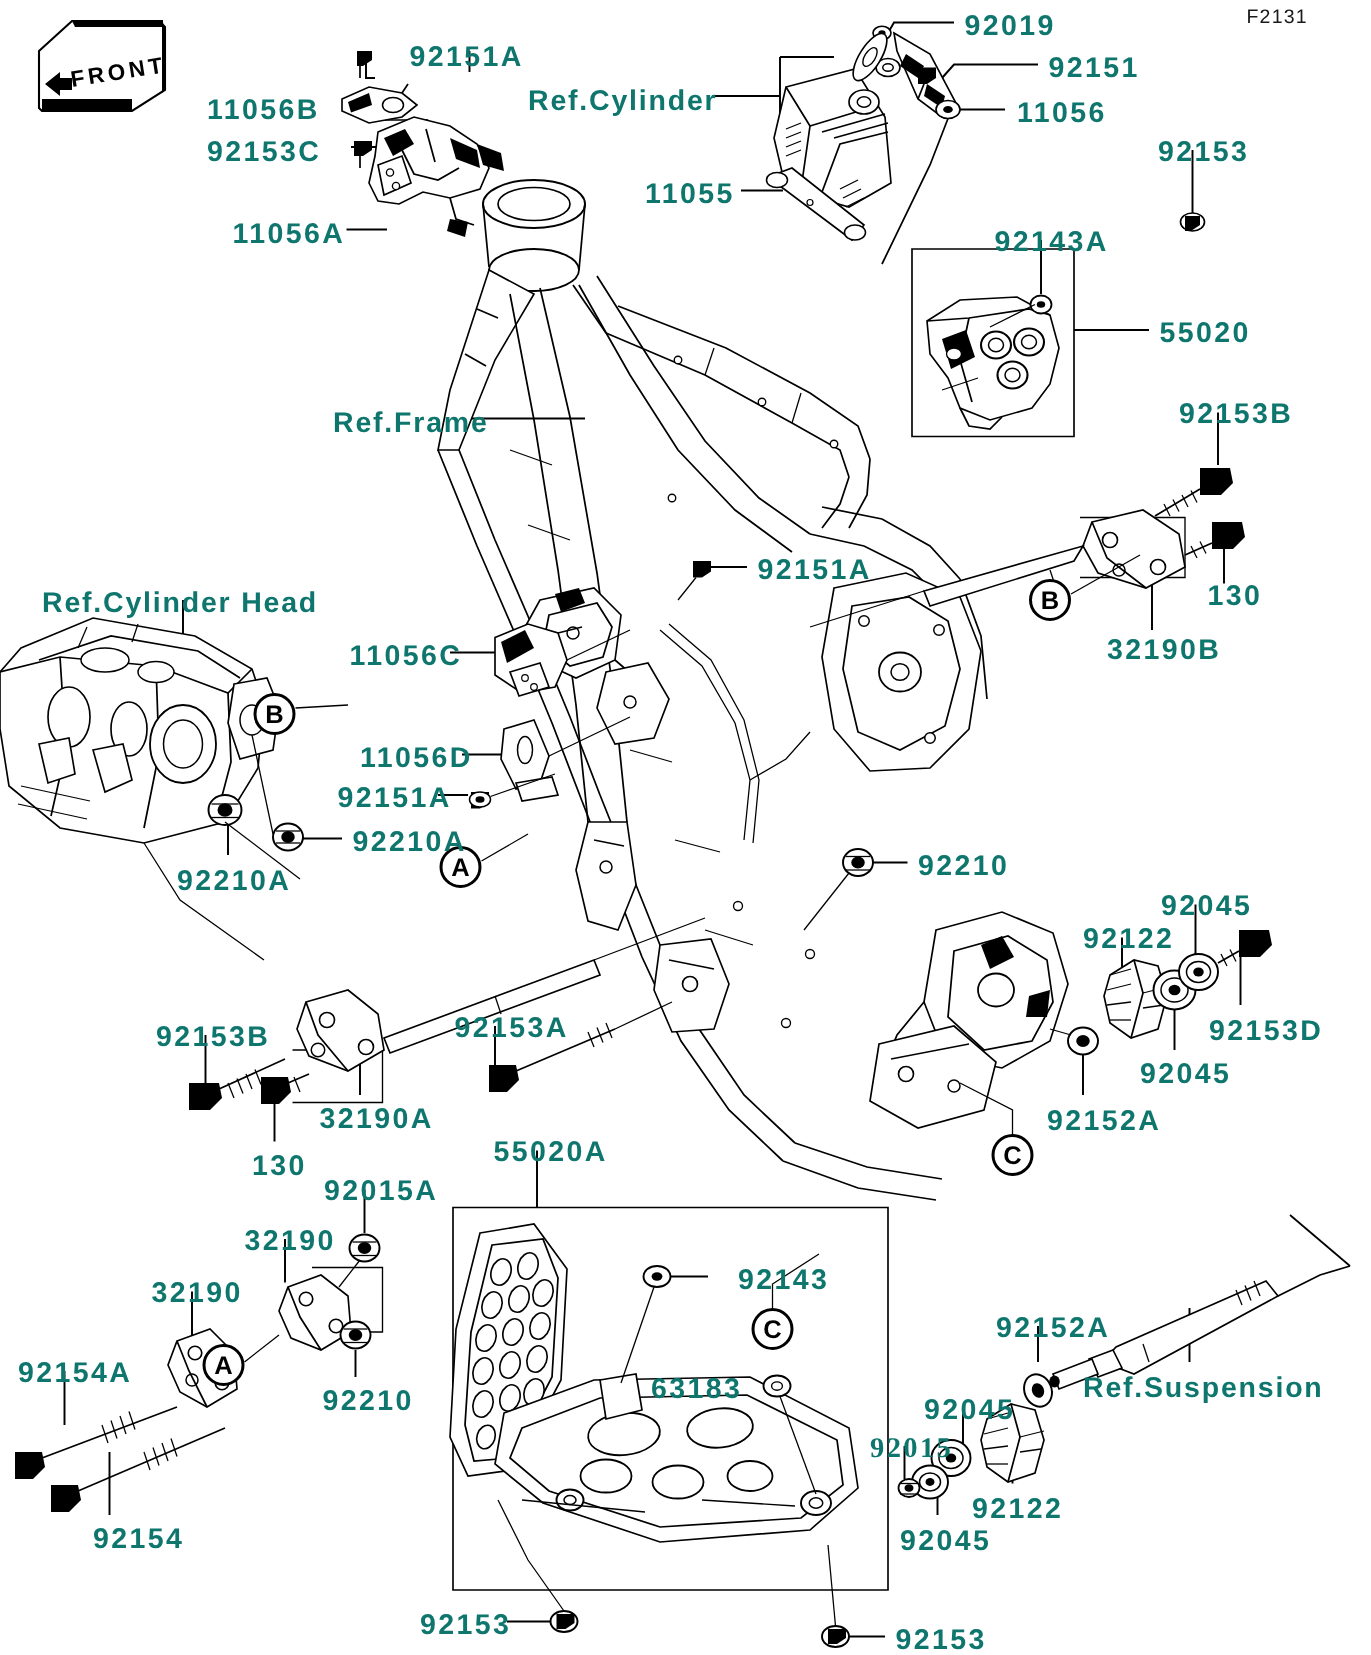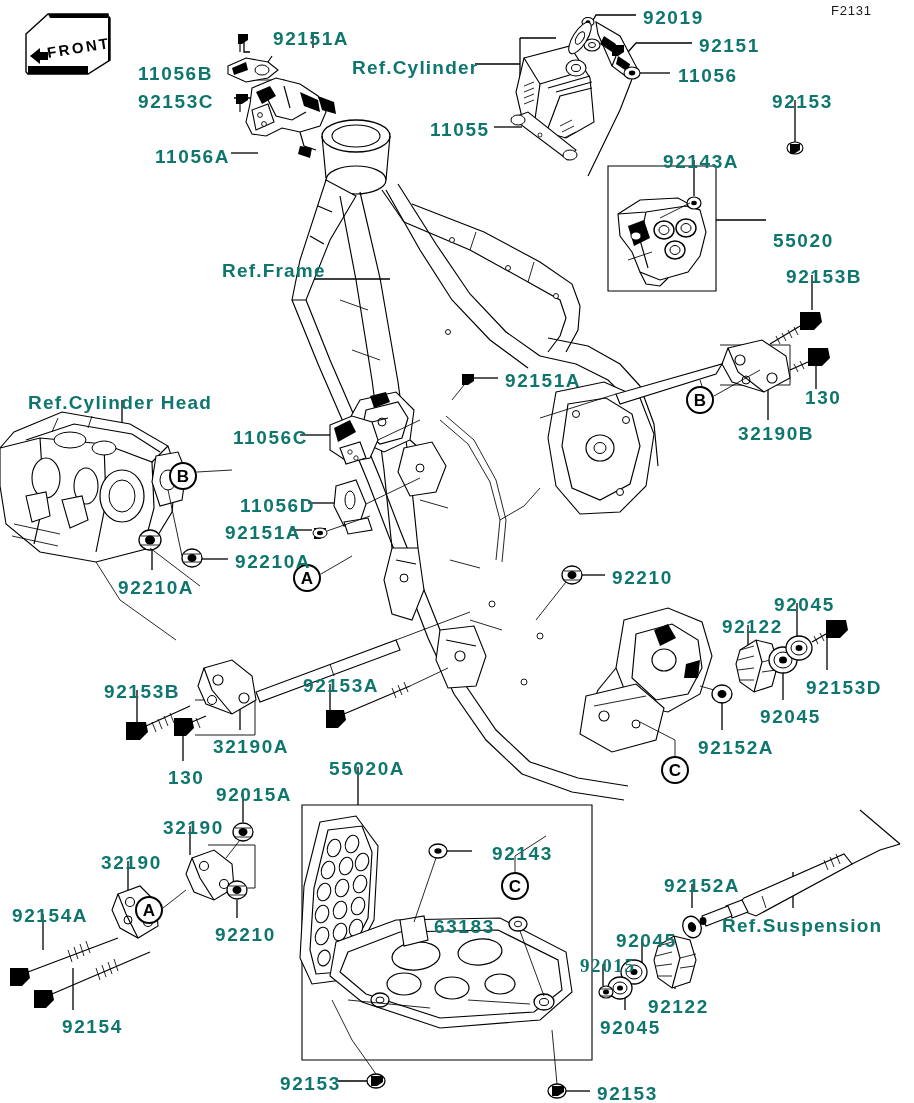--- a/index.html
+++ b/index.html
@@ -745,25 +745,25 @@
   <div class="lbl" style="left:138px;top:64px;">11056B</div>
   <div class="lbl" style="left:138px;top:92px;">92153C</div>
   <div class="lbl" style="left:155px;top:147px;">11056A</div>
   <div class="lbl ref" style="left:352px;top:58px;">Ref.Cylinder</div>
   <div class="lbl" style="left:430px;top:120px;text-align:right;">11055</div>
   <div class="lbl" style="left:643px;top:8px;">92019</div>
   <div class="lbl" style="left:699px;top:36px;">92151</div>
   <div class="lbl" style="left:678px;top:66px;">11056</div>
   <div class="lbl" style="left:772px;top:92px;">92153</div>
   <div class="lbl" style="left:663px;top:152px;">92143A</div>
-  <div class="lbl" style="left:773px;top:231px;">55020</div>
+  <div class="lbl" style="left:773px;top:213px;">55020</div>
   <div class="lbl" style="left:786px;top:267px;">92153B</div>
   <div class="lbl" style="left:805px;top:388px;">130</div>
   <div class="lbl" style="left:738px;top:424px;">32190B</div>
-  <div class="lbl ref" style="left:222px;top:261px;">Ref.Frame</div>
+  <div class="lbl ref" style="left:222px;top:273px;">Ref.Frame</div>
   <div class="lbl ref" style="left:28px;top:393px;">Ref.Cylinder Head</div>
   <div class="lbl" style="left:505px;top:371px;">92151A</div>
   <div class="lbl" style="left:233px;top:428px;">11056C</div>
   <div class="lbl" style="left:240px;top:496px;">11056D</div>
   <div class="lbl" style="left:225px;top:523px;">92151A</div>
   <div class="lbl" style="left:235px;top:552px;">92210A</div>
   <div class="lbl" style="left:118px;top:578px;">92210A</div>
   <div class="lbl" style="left:612px;top:568px;">92210</div>
   <div class="lbl" style="left:774px;top:595px;">92045</div>
   <div class="lbl" style="left:722px;top:617px;">92122</div>

